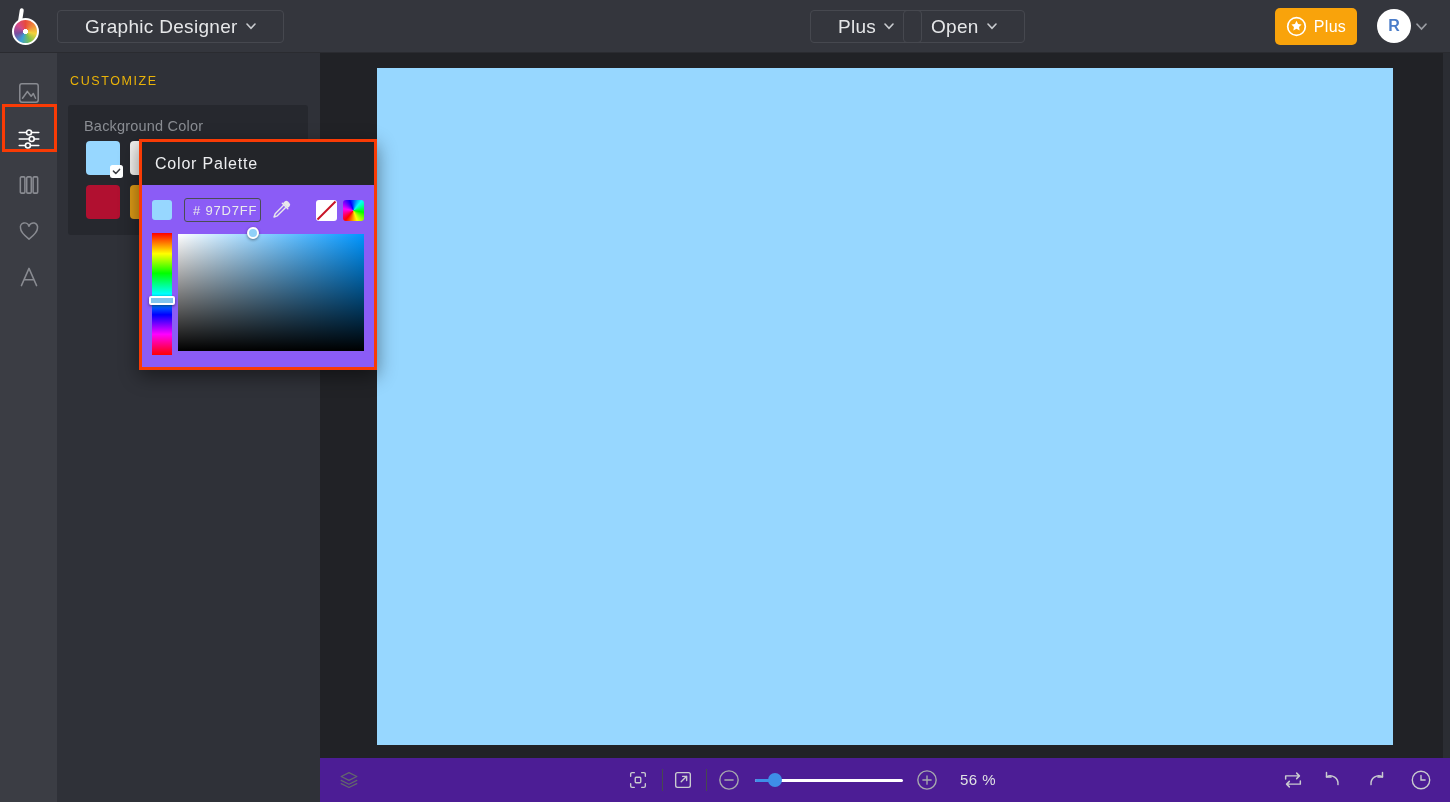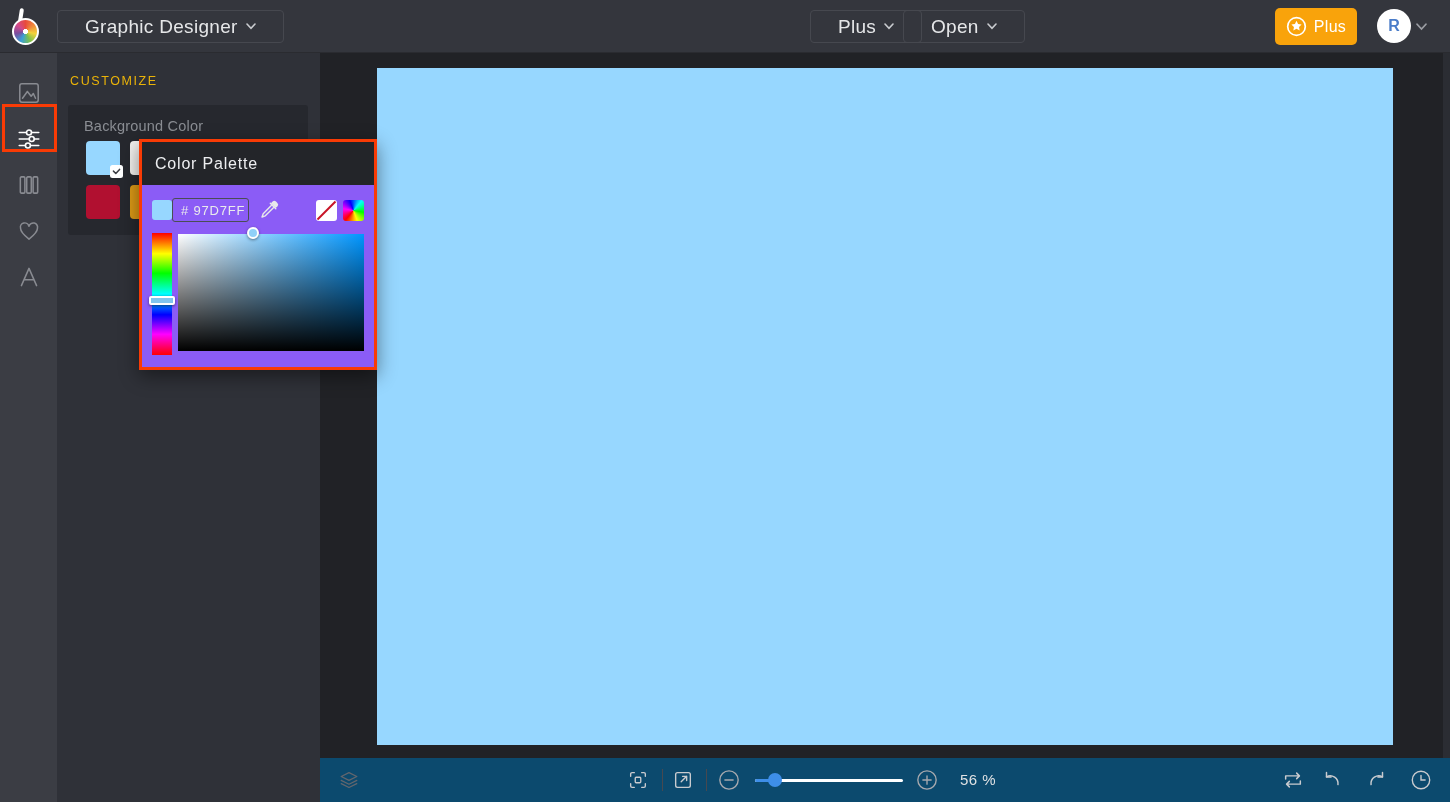--- a/index.html
+++ b/index.html
@@ -41,36 +41,36 @@
   .card-label{position:absolute;left:16px;top:13px;font-size:14.5px;color:#8A8D93;letter-spacing:.2px;}
   .swatch-grid{position:absolute;left:18px;top:36px;display:grid;grid-template-columns:34px 34px;grid-auto-rows:34px;gap:10px;}
   .swatch{width:34px;height:34px;border-radius:4px;position:relative;cursor:pointer;}
   .swatch-check{position:absolute;right:-3px;bottom:-3px;width:13px;height:13px;background:#fff;border-radius:2.5px;
     display:flex;align-items:center;justify-content:center;}
   
   .workspace{position:absolute;left:320px;top:53px;width:1130px;height:705px;background:#212226;z-index:1;}
   .canvas{position:absolute;left:377px;top:68px;width:1016px;height:677px;z-index:2;}
   .scrollstrip{position:absolute;left:1443px;top:53px;width:7px;height:705px;background:#2B2D33;z-index:3;}
   
-  .bottombar{position:absolute;left:320px;top:758px;width:1130px;height:44px;background:#0c4a6e;z-index:10;}
+  .bottombar{position:absolute;left:320px;top:758px;width:1130px;height:44px;background:#4c1d95;z-index:10;}
   .bb-icon{position:absolute;top:11px;width:22px;height:22px;cursor:pointer;}
   .bb-sep{position:absolute;top:11px;width:1px;height:22px;background:#474950;}
   .zoom-track{position:absolute;left:435px;top:20.5px;width:148px;height:3px;background:#fff;border-radius:2px;cursor:pointer;}
   .zoom-fill{position:absolute;left:0;top:0;height:3px;border-radius:2px;width:20px;}
   .zoom-handle{position:absolute;left:13px;top:-5.5px;width:14px;height:14px;border-radius:50%;cursor:grab;}
   .zoom-text{position:absolute;left:640px;top:13px;font-size:15px;color:#DFE1E3;letter-spacing:.5px;}
   
   .popup{position:absolute;left:139px;top:139px;width:238px;height:231px;z-index:40;
     border:3px solid var(--annot,#F93B05);background:#8b5cf6;box-shadow:0 6px 18px rgba(0,0,0,.45);}
   .popup-header{height:43px;background:#232529;display:flex;align-items:center;padding-left:13px;
     font-size:16px;letter-spacing:.8px;color:#EDEEF0;}
   .popup-body{padding:13px 10px 14px 10px;}
   .cp-row{display:flex;align-items:center;height:24px;margin-bottom:11px;}
   .cur-swatch{width:20px;height:20px;border-radius:3px;cursor:pointer;}
-  .hex-input{width:77px;height:24px;margin-left:0;background:transparent;border:1px solid #4A4D54;border-radius:3px;
+  .hex-input{width:77px;height:24px;margin-left:12px;background:transparent;border:1px solid #4A4D54;border-radius:3px;
     color:#E9EAEC;font-family:"Liberation Sans",sans-serif;font-size:13px;letter-spacing:.8px;padding:0 0 0 8px;outline:none;}
   .dropper{margin-left:9px;width:22px;height:22px;cursor:pointer;}
   .transp-swatch{margin-left:auto;width:21px;height:21px;border-radius:3px;background:#fff;position:relative;overflow:hidden;cursor:pointer;}
   .transp-swatch svg{position:absolute;inset:0;}
   .rainbow-swatch{margin-left:6px;width:21px;height:21px;border-radius:3px;cursor:pointer;
     background:conic-gradient(from 220deg,#f00,#f0f,#00f,#0ff,#0f0,#ff0,#f00);}
   .picker-row{display:flex;gap:6px;}
   .hue-strip{position:relative;width:20px;height:122px;cursor:pointer;
     background:linear-gradient(to bottom,#f00 0%,#ff0 17%,#0f0 33%,#0ff 50%,#00f 67%,#f0f 83%,#f00 100%);}
   .hue-handle{position:absolute;left:-3px;width:26px;height:9px;border-radius:2px;background:#7FC4EE;

